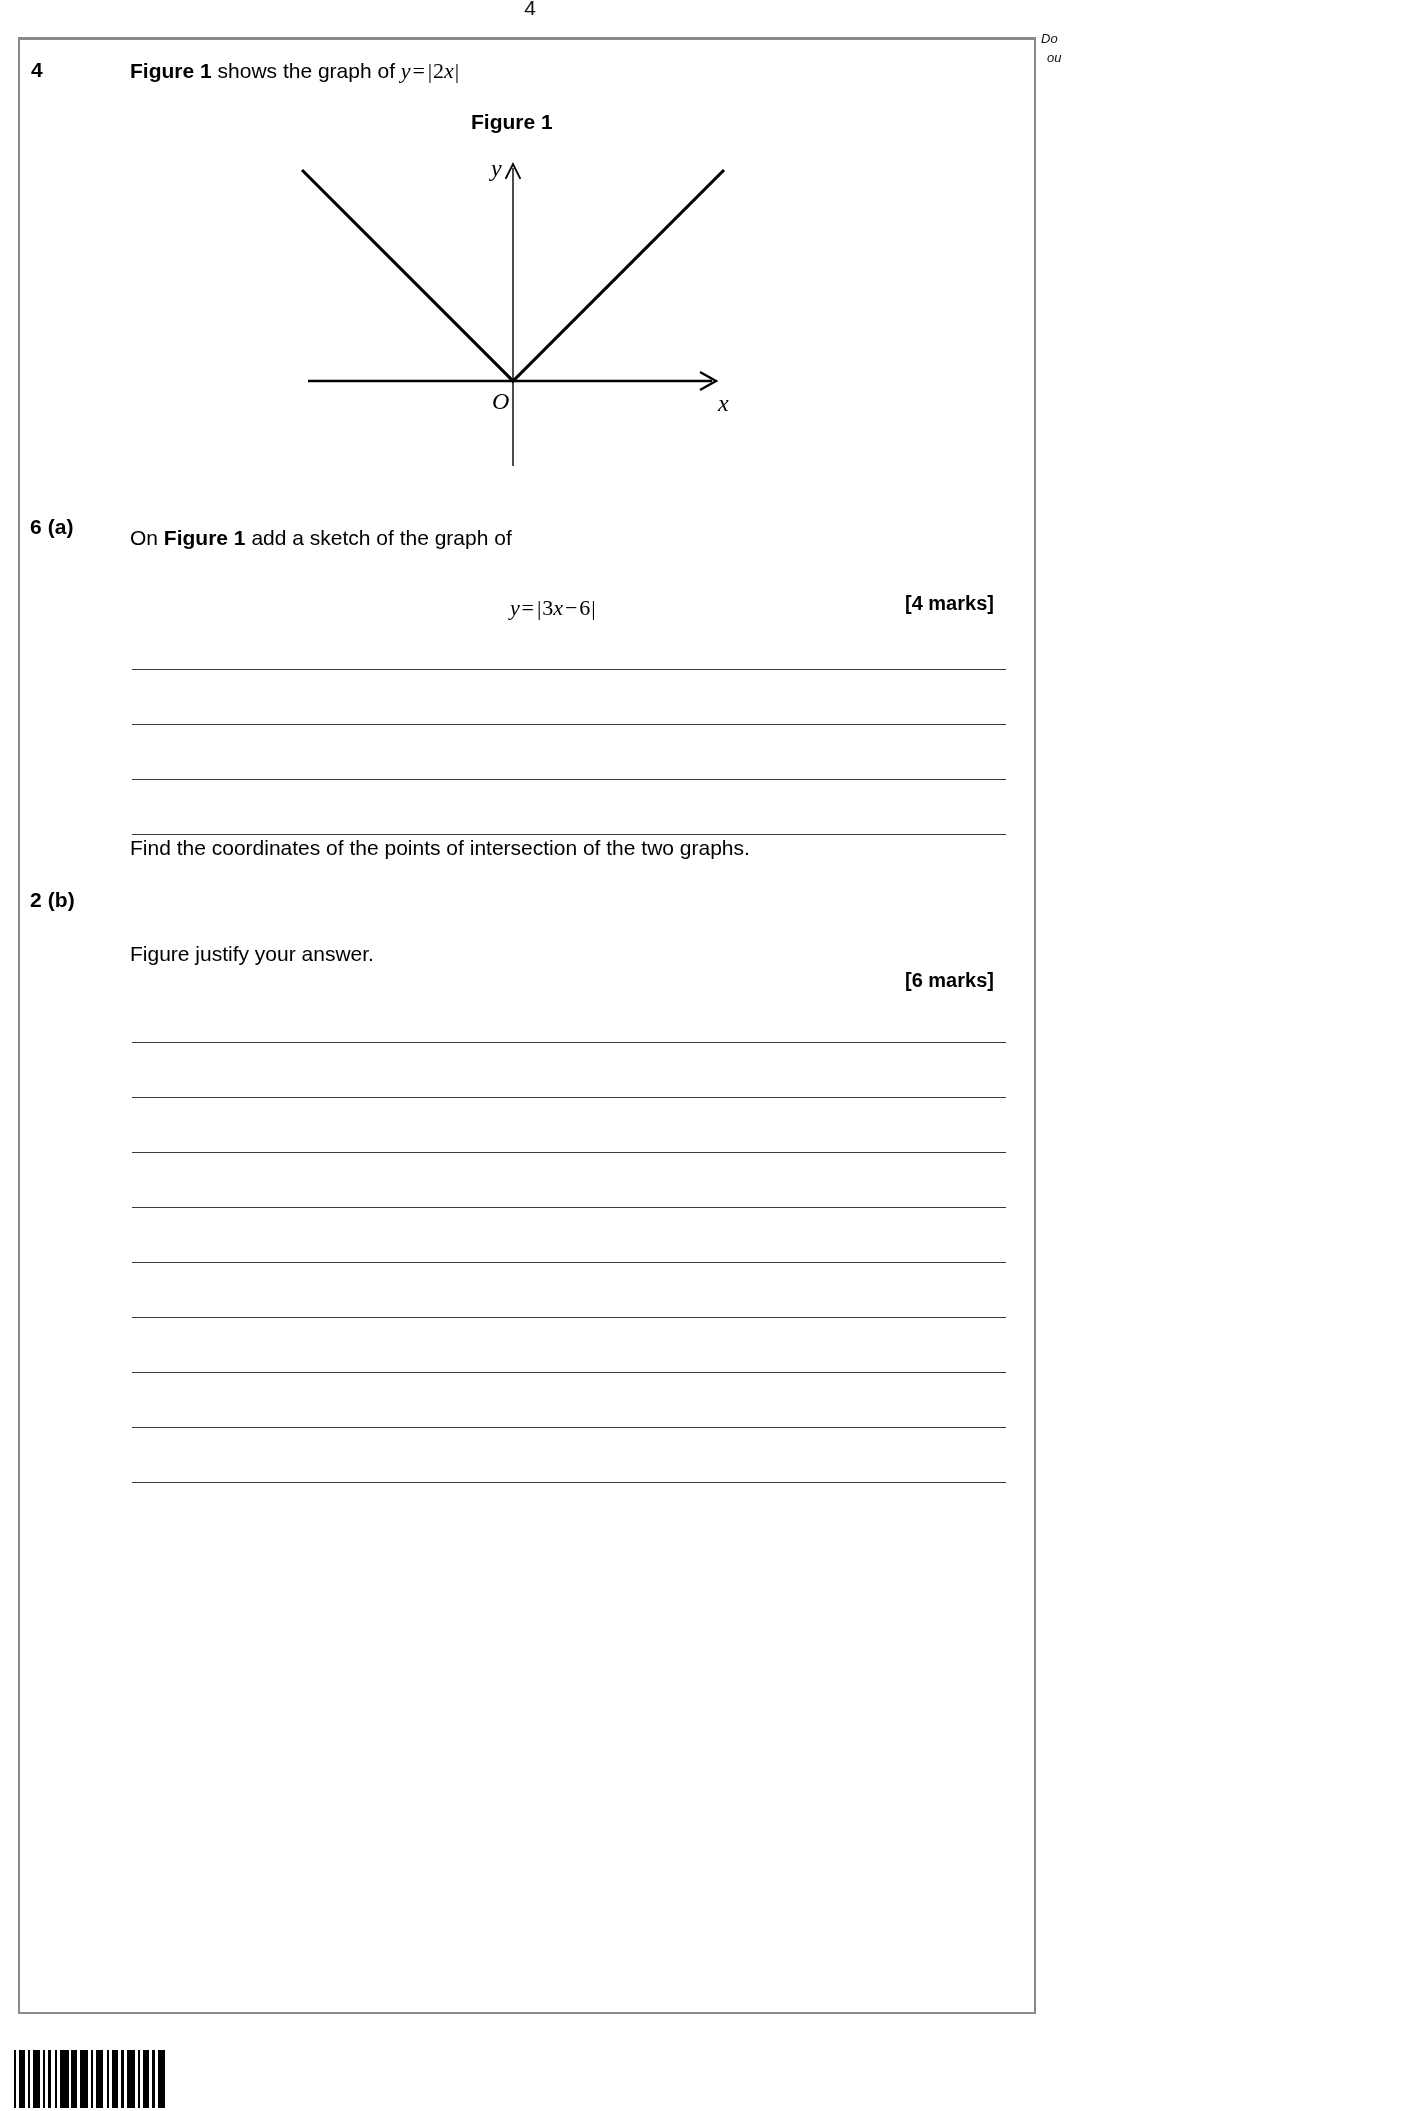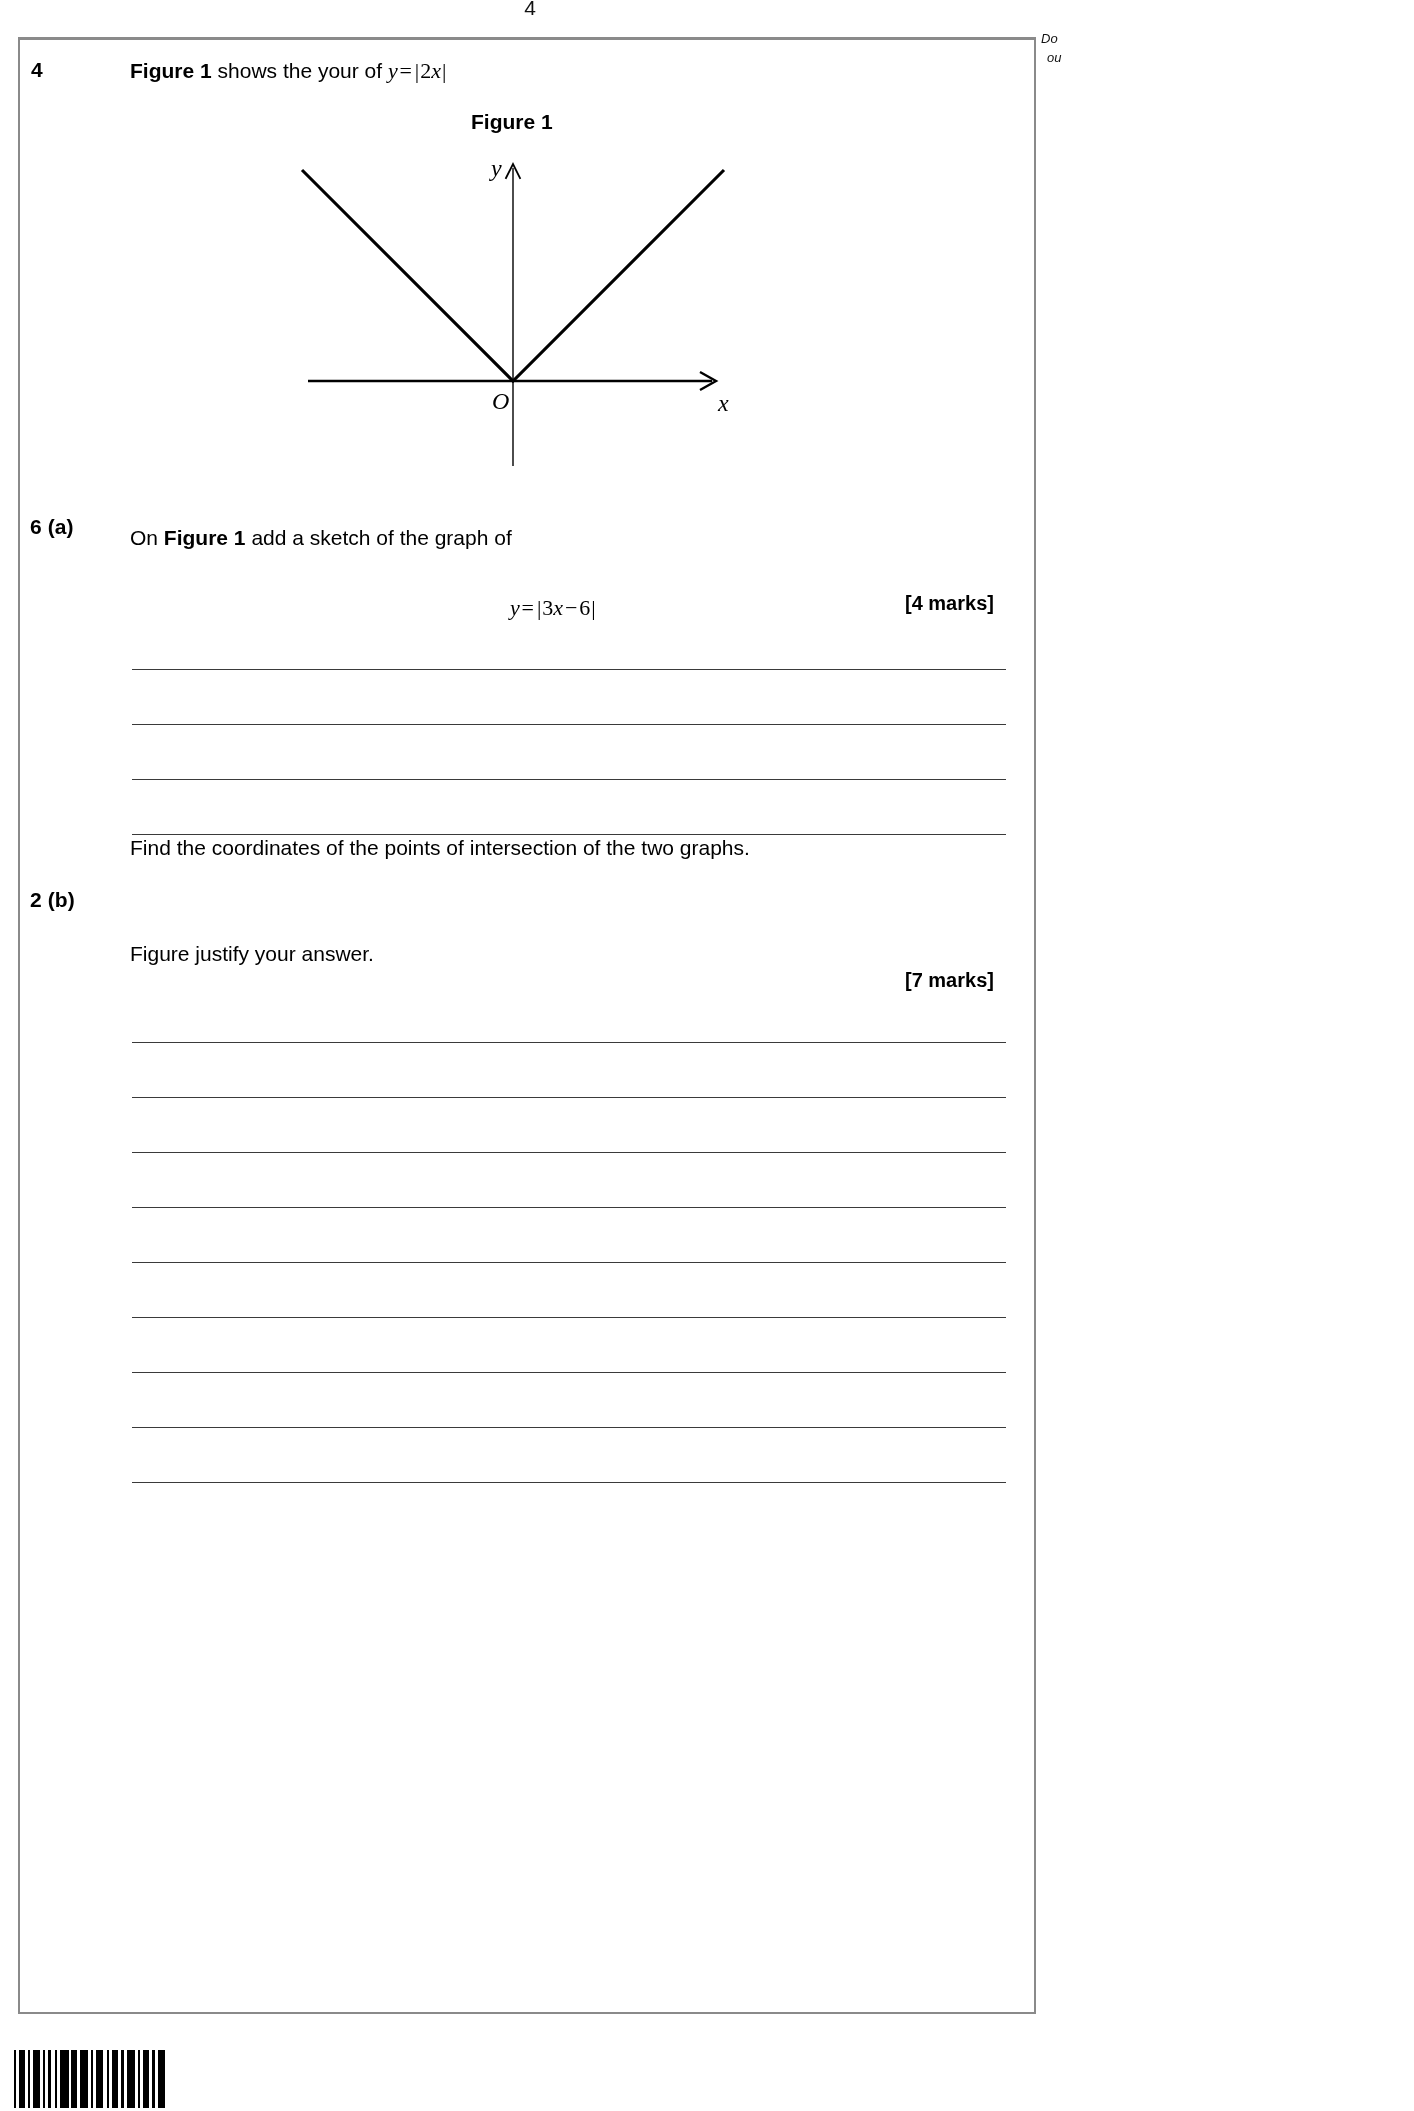--- a/index.html
+++ b/index.html
@@ -140,21 +140,21 @@
 <div class="margin-note">
   <span>Do</span>
   <span class="l2">ou</span>
 </div>
 
 <div class="answer-box"></div>
 
 <div class="abs q-num" style="left:31px; top:58px;">4</div>
 
 <div class="abs q-body" style="left:130px; top:58px; white-space:nowrap;">
-  <b>Figure 1</b><span> shows the your of </span><span class="mathtext"><span>y</span> <span class="op">=</span> <span class="bar">|</span><span class="num">2</span><span>x</span><span class="bar">|</span></span>
+  <b>Figure 1</b><span> shows the graph of </span><span class="mathtext"><span>y</span> <span class="op">=</span> <span class="bar">|</span><span class="num">2</span><span>x</span><span class="bar">|</span></span>
 </div>
 
 <div class="abs fig-caption" style="left:471px; top:110px;">Figure 1</div>
 
 <div class="figure-wrap">
   <svg width="480" height="340" viewBox="0 0 480 340" xmlns="http://www.w3.org/2000/svg">
 
     <g>
       <line x1="233" y1="20" x2="233" y2="318" stroke="#000" stroke-width="1.4"></line>
       <path d="M 226,30 L 233,16 L 240,30" fill="none" stroke="#000" stroke-width="1.8" stroke-linecap="square"></path>
@@ -191,21 +191,21 @@
 <div class="ruled-line" style="left:132px; top:724px; width:874px;"></div>
 <div class="ruled-line" style="left:132px; top:779px; width:874px;"></div>
 <div class="ruled-line" style="left:132px; top:834px; width:874px;"></div>
 
 <div class="abs q-num" style="left:30px; top:888px;">2 (b)</div>
 
 <div class="abs q-body" style="left:130px; top:836px; white-space:nowrap;">Find the coordinates of the points of intersection of the two graphs.</div>
 
 <div class="abs q-body" style="left:130px; top:942px; white-space:nowrap;">Figure justify your answer.</div>
 
-<div class="abs marks" style="left:905px; top:969px;">[7 marks]</div>
+<div class="abs marks" style="left:905px; top:969px;">[6 marks]</div>
 
 <div class="ruled-line" style="left:132px; top:1042px; width:874px;"></div>
 <div class="ruled-line" style="left:132px; top:1097px; width:874px;"></div>
 <div class="ruled-line" style="left:132px; top:1152px; width:874px;"></div>
 <div class="ruled-line" style="left:132px; top:1207px; width:874px;"></div>
 <div class="ruled-line" style="left:132px; top:1262px; width:874px;"></div>
 <div class="ruled-line" style="left:132px; top:1317px; width:874px;"></div>
 <div class="ruled-line" style="left:132px; top:1372px; width:874px;"></div>
 <div class="ruled-line" style="left:132px; top:1427px; width:874px;"></div>
 <div class="ruled-line" style="left:132px; top:1482px; width:874px;"></div>

